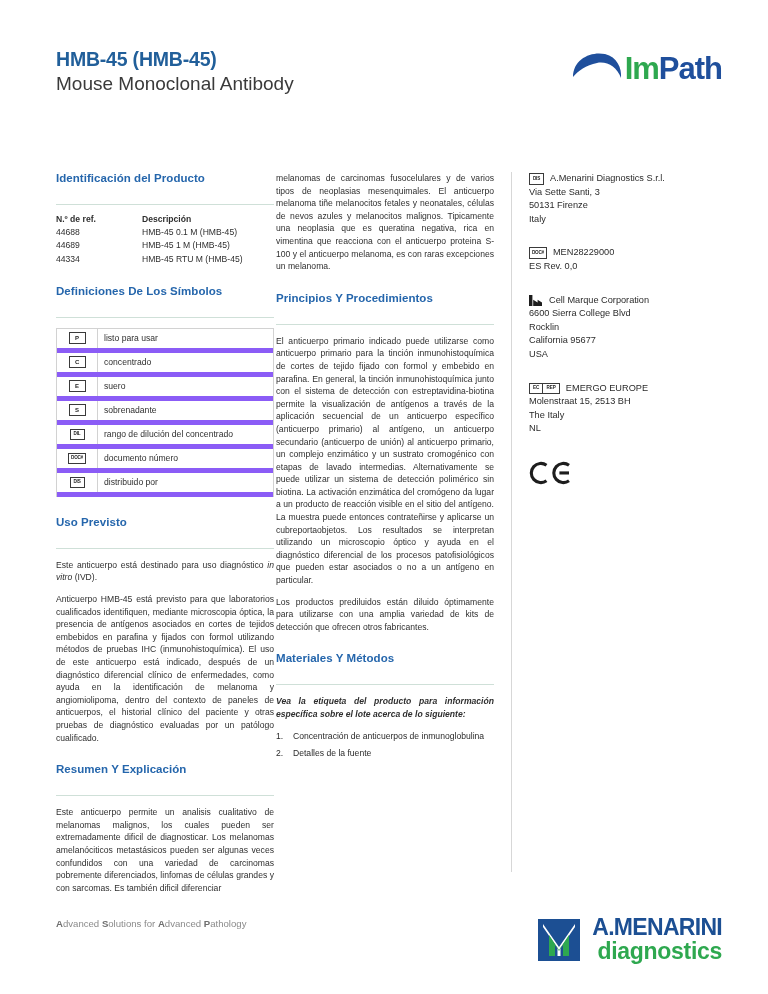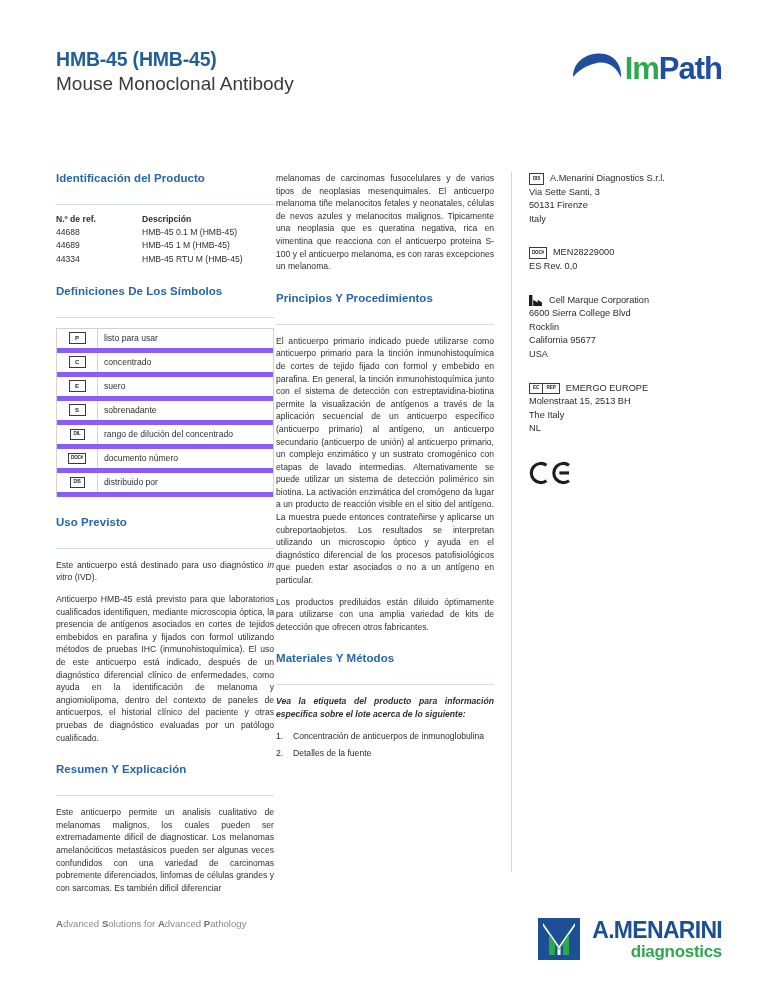--- a/index.html
+++ b/index.html
@@ -213,21 +213,21 @@
     line-height: 1;
   }
   .menarini-name {
     font-size: 23px;
     font-weight: bold;
     color: #1c4f93;
     letter-spacing: -0.7px;
     display: block;
   }
   .menarini-sub {
-    font-size: 17px;
+    font-size: 23px;
     font-weight: bold;
     color: #2ea84f;
     letter-spacing: -0.3px;
     display: block;
     text-align: right;
     margin-top: 1px;
   }
 </style>
 </head>
 <body>

